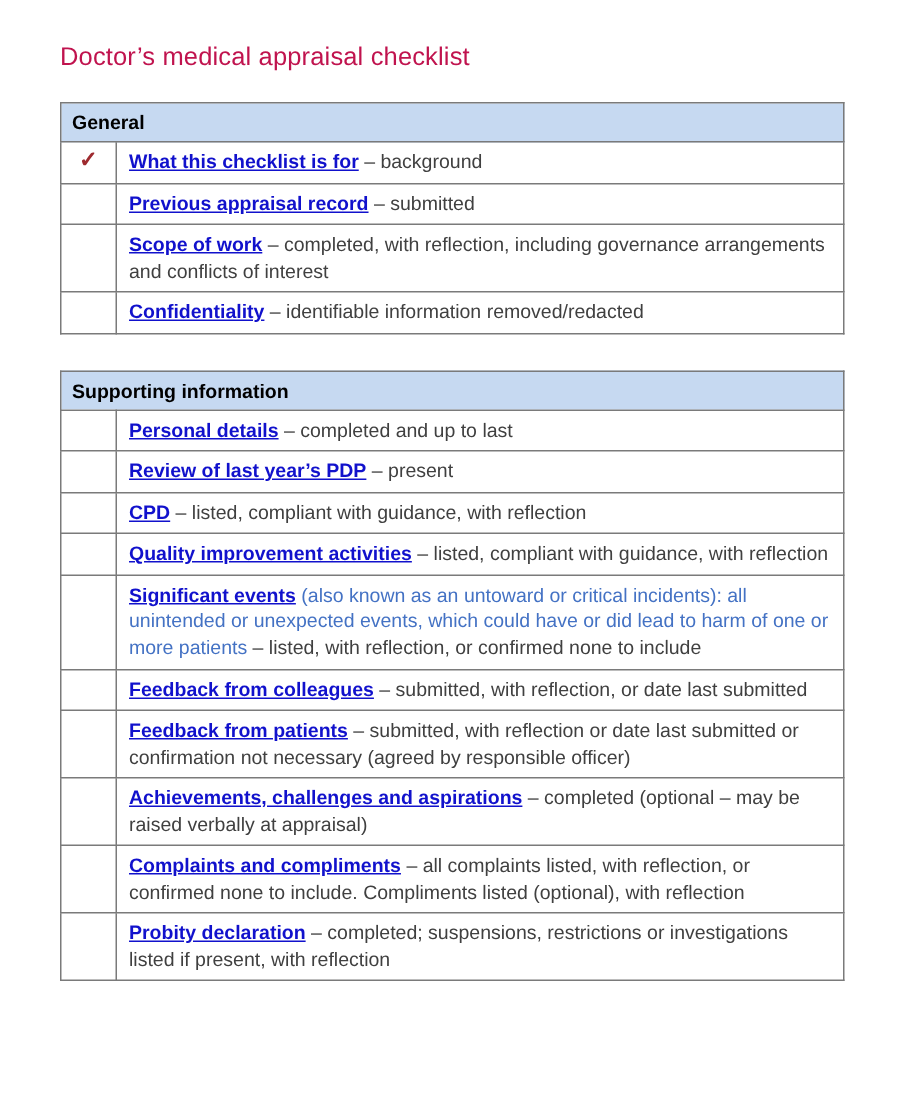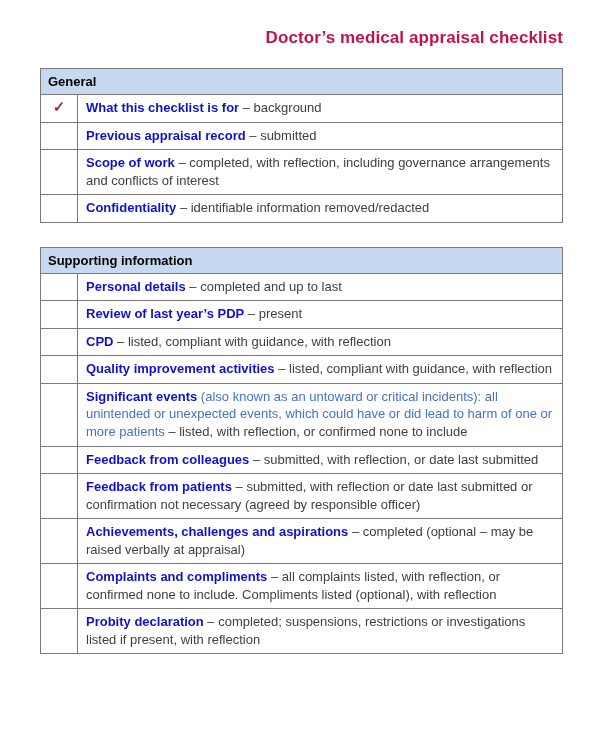--- a/index.html
+++ b/index.html
@@ -19,22 +19,22 @@
     color:#1a1a1a;
   }
   .page{
     width:600px;
     min-height:730px;
     padding:28px 37px 10px 40px;
   }
   .doc-title{
     color:var(--title,#c0134e);
     font-size:17px;
-    font-weight:bold;
-    text-align:right;
+    font-weight:normal;
+    text-align:left;
     margin:0 0 20px 0;
     letter-spacing:0.1px;
   }
   table.checklist{
     width:100%;
     border-collapse:collapse;
     margin:0 0 24px 0;
   }
   table.checklist th,
   table.checklist td{
@@ -62,20 +62,21 @@
     font-size:15px;
     line-height:1.2;
   }
   td.content-cell{
     padding:4px 8px 5px 8px;
     line-height:1.35;
   }
   a.row-link{
     color:var(--link,#1111cc);
     font-weight:bold;
+    text-decoration:underline;
     cursor:pointer;
   }
   .row-note{
     color:var(--note,#4472c4);
   }
   .row-text{
     color:#404040;
   }
 </style>
 </head>

